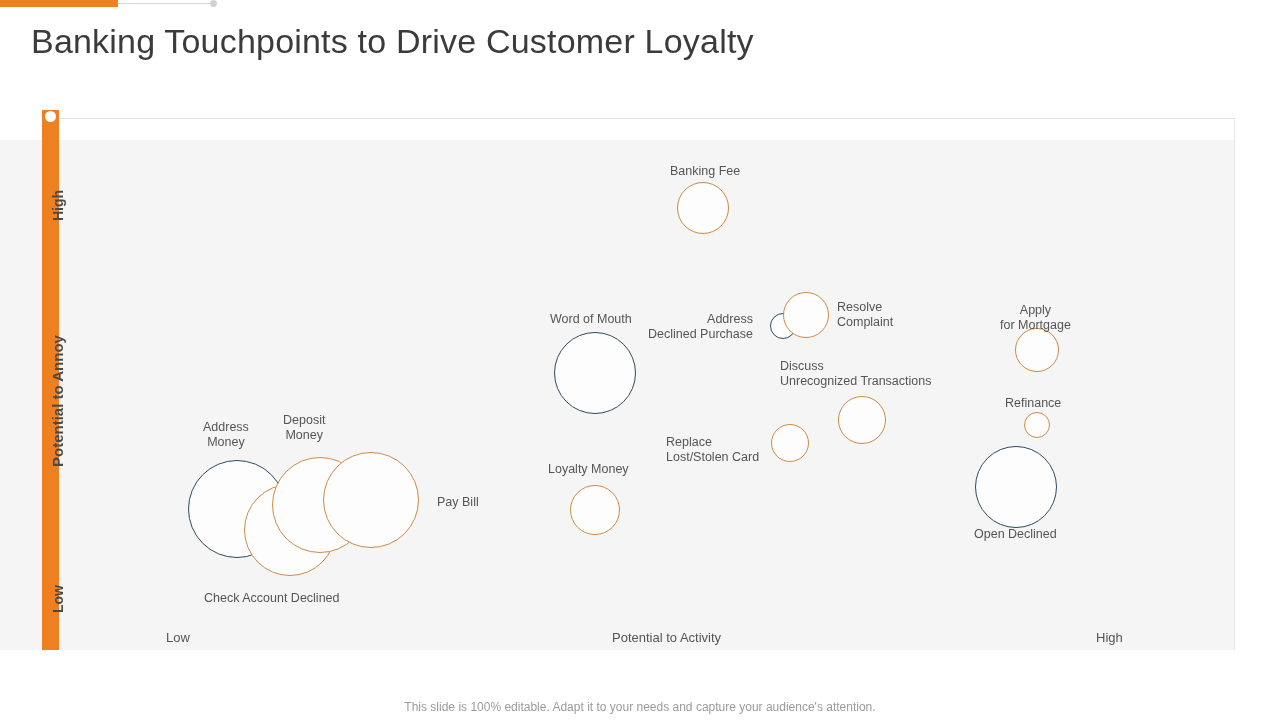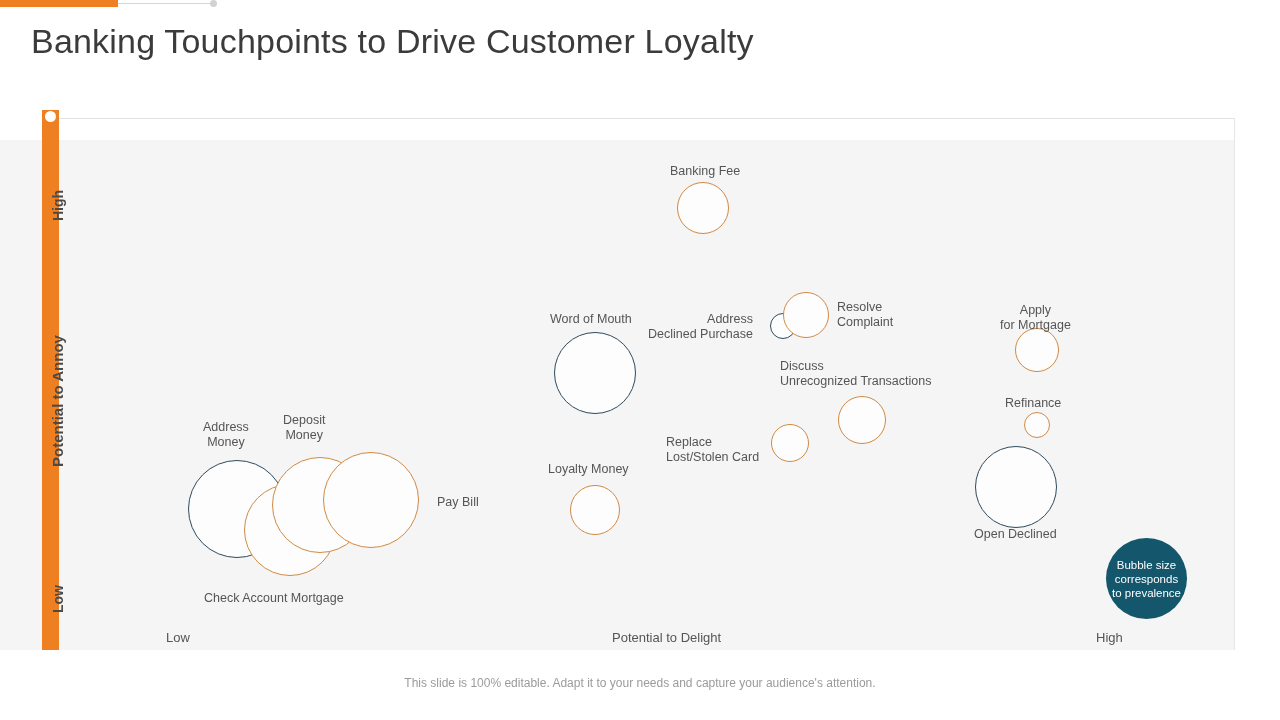--- a/index.html
+++ b/index.html
@@ -98,21 +98,21 @@
     background:#14566b;
     display:flex; align-items:center; justify-content:center;
   }
   .legend-bubble span {
     color:#ffffff; font-size:11.5px; line-height:14px;
     text-align:center; white-space:pre;
   }
 
   
   .footer {
-    position:absolute; left:0; top:676px; width:1280px;
+    position:absolute; left:0; top:700px; width:1280px;
     text-align:center; font-size:12px; color:#9b9b9b;
   }
 </style>
 </head>
 <body>
 
 <div class="slide">
 
   <div class="topbar-orange"></div>
   <div class="topbar-line"></div>
@@ -125,21 +125,21 @@
   <div class="plot-right-edge"></div>
 
   <div class="yaxis-bar"></div>
   <div class="yaxis-dot"></div>
 
   <div class="ylabel ylabel-high">High</div>
   <div class="ylabel ylabel-annoy">Potential to Annoy</div>
   <div class="ylabel ylabel-low">Low</div>
 
   <div class="xlabel xlabel-low">Low</div>
-  <div class="xlabel xlabel-center">Potential to Delight</div>
+  <div class="xlabel xlabel-center">Potential to Activity</div>
   <div class="xlabel xlabel-high">High</div>
 
   <div id="bubble-layer">
       <div class="bubble orange" style="left: 677px; top: 182px; width: 52px; height: 52px; border-width: 1.3px;"></div>
       <div class="blabel" style="left: 670px; top: 164px; text-align: center;">Banking Fee</div>
       <div class="bubble navy" style="left: 554px; top: 332px; width: 82px; height: 82px; border-width: 1.3px;"></div>
       <div class="blabel" style="left: 550px; top: 312px; text-align: right;">Word of Mouth</div>
       <div class="bubble navy" style="left: 770px; top: 313px; width: 26px; height: 26px; border-width: 1.3px;"></div>
       <div class="blabel" style="left: 648px; top: 312px; text-align: right;">Address
 Declined Purchase</div>
@@ -151,36 +151,31 @@
 Unrecognized Transactions</div>
       <div class="bubble orange" style="left: 771px; top: 424px; width: 38px; height: 38px; border-width: 1.3px;"></div>
       <div class="blabel" style="left: 666px; top: 435px; text-align: left;">Replace
 Lost/Stolen Card</div>
       <div class="bubble orange" style="left: 570px; top: 485px; width: 50px; height: 50px; border-width: 1.3px;"></div>
       <div class="blabel" style="left: 548px; top: 462px; text-align: center;">Loyalty Money</div>
       <div class="bubble navy" style="left: 188px; top: 460px; width: 98px; height: 98px; border-width: 1.3px;"></div>
       <div class="blabel" style="left: 203px; top: 420px; text-align: center;">Address
 Money</div>
       <div class="bubble orange" style="left: 244px; top: 484px; width: 92px; height: 92px; border-width: 1.3px;"></div>
-      <div class="blabel" style="left: 204px; top: 591px; text-align: center;">Check Account Mortgage</div>
+      <div class="blabel" style="left: 204px; top: 591px; text-align: center;">Check Account Declined</div>
       <div class="bubble orange" style="left: 272px; top: 457px; width: 96px; height: 96px; border-width: 1.3px;"></div>
       <div class="blabel" style="left: 283px; top: 413px; text-align: center;">Deposit
 Money</div>
       <div class="bubble orange" style="left: 323px; top: 452px; width: 96px; height: 96px; border-width: 1.3px;"></div>
       <div class="blabel" style="left: 420px; top: 495px; text-align: right; margin-left: 17px;">Pay Bill</div>
       <div class="bubble orange" style="left: 1015px; top: 328px; width: 44px; height: 44px; border-width: 1.3px;"></div>
       <div class="blabel" style="left: 1000px; top: 303px; text-align: center;">Apply
 for Mortgage</div>
       <div class="bubble orange" style="left: 1024px; top: 412px; width: 26px; height: 26px; border-width: 1.3px;"></div>
       <div class="blabel" style="left: 1005px; top: 396px; text-align: center;">Refinance</div>
       <div class="bubble navy" style="left: 975px; top: 446px; width: 82px; height: 82px; border-width: 1.3px;"></div>
       <div class="blabel" style="left: 974px; top: 527px; text-align: center;">Open Declined</div>
     </div>
 
-  <div class="legend-bubble">
-    <span>Bubble size
-corresponds
-to prevalence</span>
-  </div>
 
   <div class="footer">This slide is 100% editable. Adapt it to your needs and capture your audience's attention.</div>
 
 </div>
 
 </body></html>

